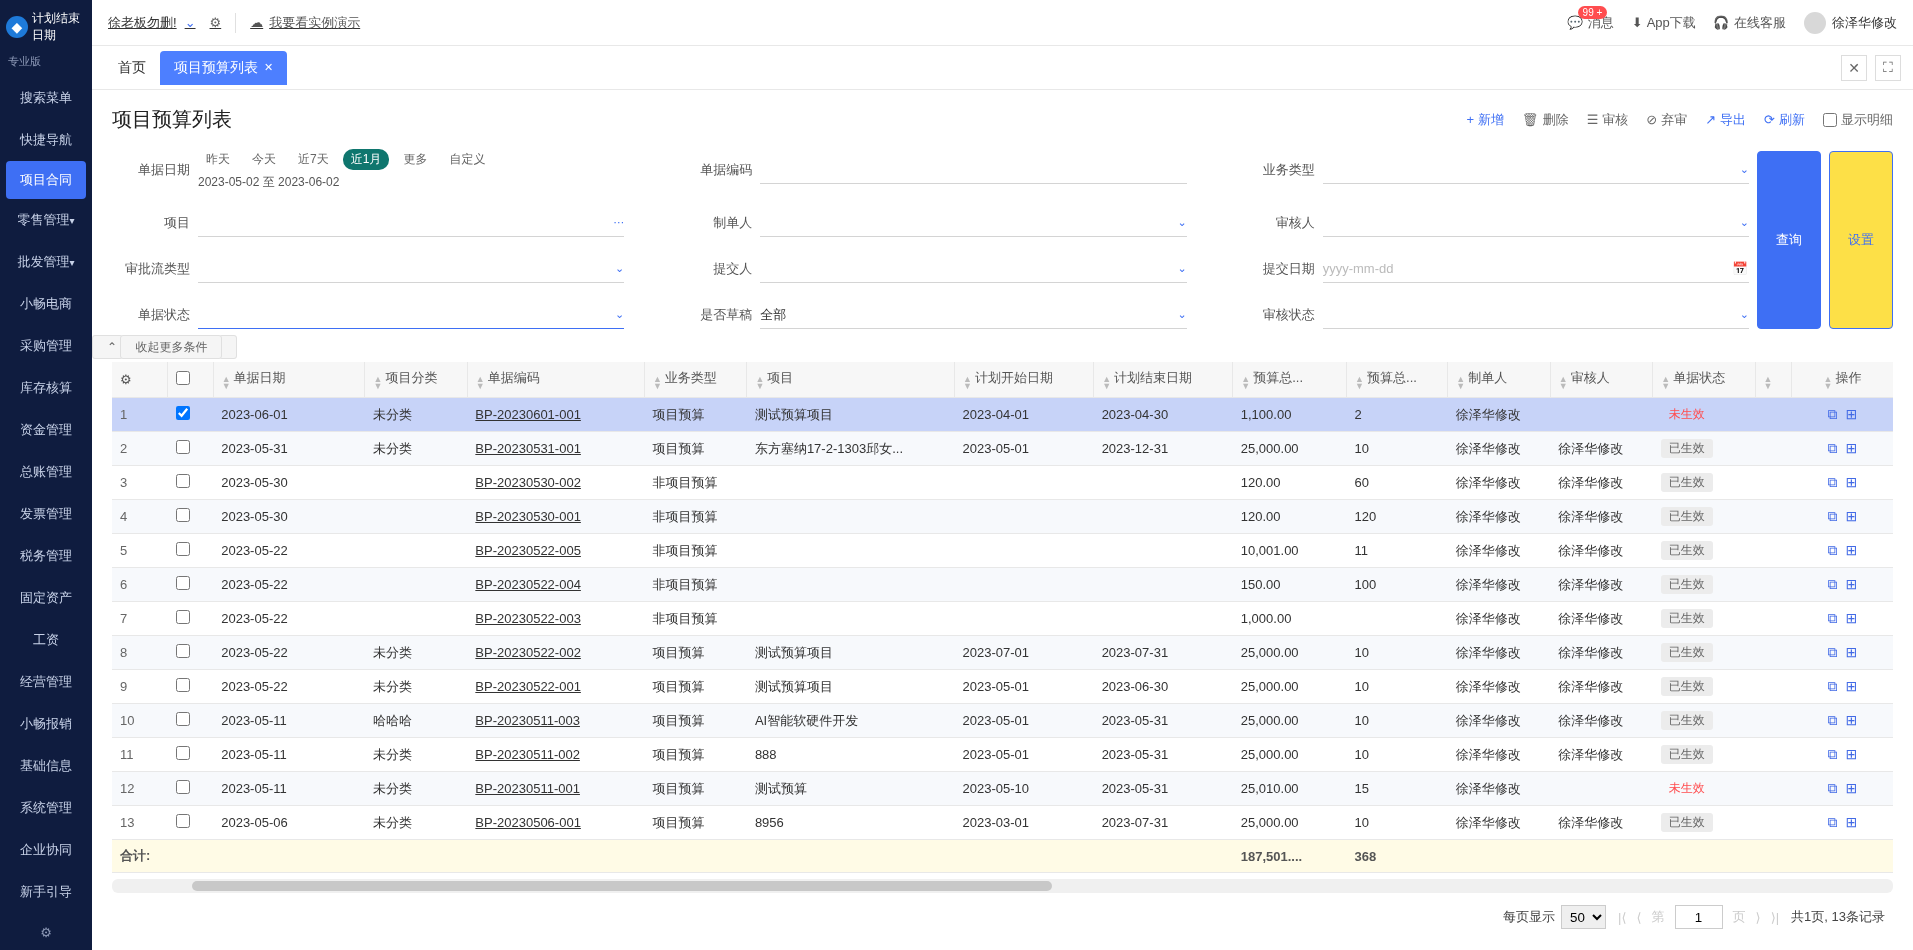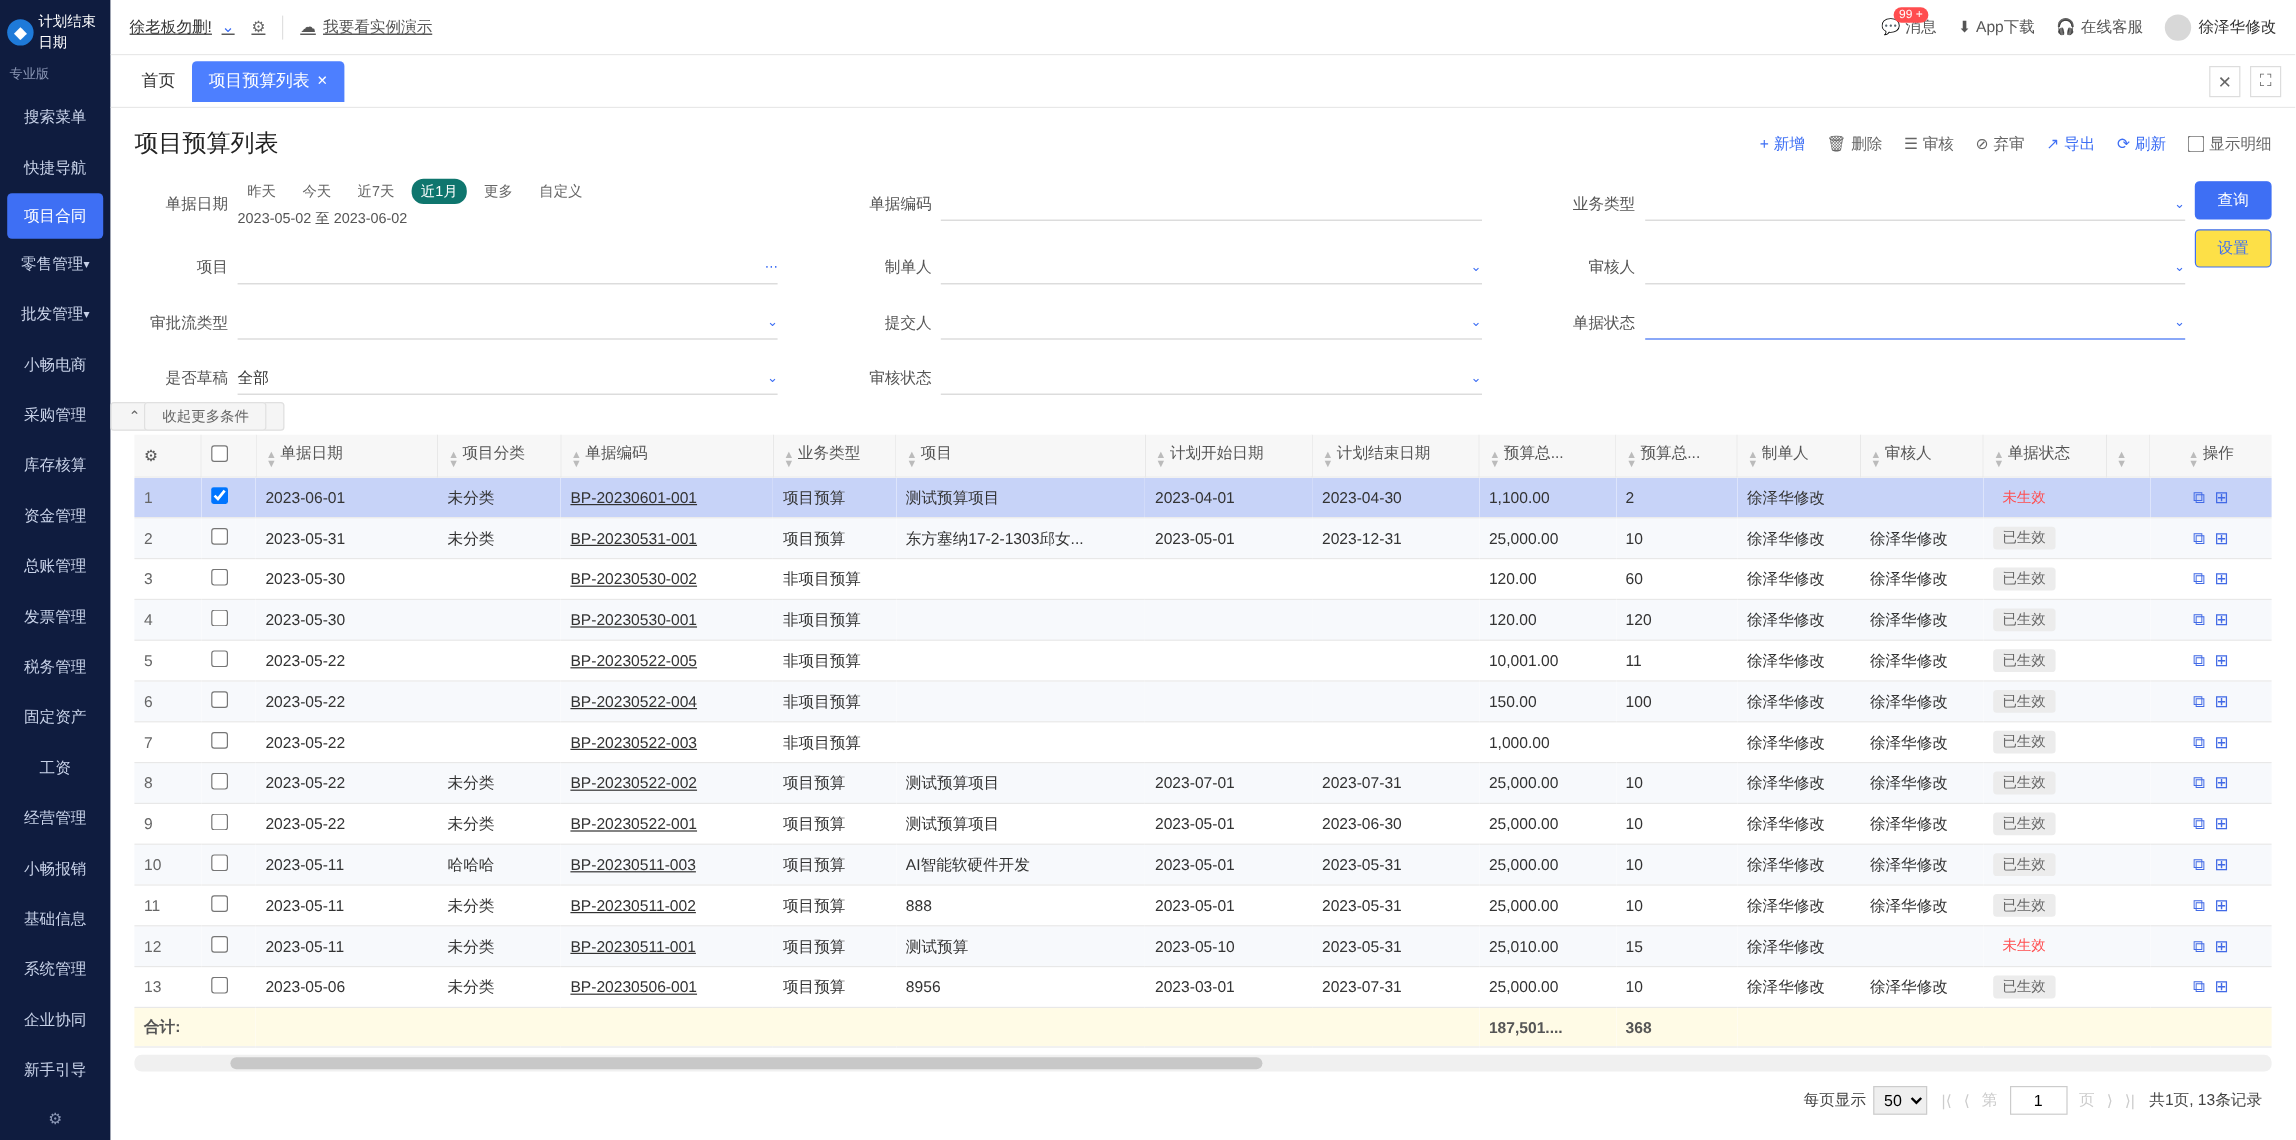--- a/index.html
+++ b/index.html
@@ -56,21 +56,21 @@
 .filter-row { display: flex; align-items: center; gap: 8px; }
 .filter-label { width: 78px; text-align: right; color: #555; font-size: 13px; flex-shrink: 0; }
 .filter-input { flex: 1; border: none; border-bottom: 1px solid #d4d4d4; height: 28px; background: transparent; font-size: 13px; display: flex; align-items: center; justify-content: space-between; cursor: pointer; }
 .filter-input.blue-border { border-bottom-color: #3e6ff4; }
 .filter-input .drop-ic { color: #3e6ff4; font-size: 11px; }
 .date-shortcuts { display: flex; flex-direction: column; gap: 4px; }
 .date-shortcuts-row { display: flex; gap: 6px; font-size: 12px; color: #666; align-items: center; }
 .date-chip { padding: 2px 8px; border-radius: 10px; cursor: pointer; }
 .date-chip.active { background: #0f766e; color: #fff; }
 .date-range-text { font-size: 12px; color: #555; }
-.side-btns { display: flex; flex-direction: column; gap: 8px; padding-top: 2px; }
+.side-btns { display: flex; flex-direction: row; gap: 8px; padding-top: 2px; }
 .btn-primary { background: #3e6ff4; color: #fff; border: 1px solid #3e6ff4; padding: 6px 18px; border-radius: 4px; cursor: pointer; font-size: 13px; }
 .btn-outline { background: #fde047; color: #3e6ff4; border: 1px solid #3e6ff4; padding: 6px 18px; border-radius: 4px; cursor: pointer; font-size: 13px; }
 .cal-ic { color: #3e6ff4; }
 
 .collapse-bar { text-align: left; padding: 10px 0 6px; }
 .collapse-bar span { background: #f5f5f5; border: 1px solid #e0e0e0; padding: 4px 14px; font-size: 12px; color: #666; cursor: pointer; border-radius: 3px; }
 
 
 .table-wrap { padding: 0 20px 6px; overflow: hidden; }
 .tbl { width: 100%; border-collapse: collapse; font-size: 13px; }
@@ -322,20 +322,27 @@
             </div>
         </div>
         <div class="filter-row">
           <span class="filter-label">提交人</span>
           <div class="filter-input">
               <span></span>
               <span class="drop-ic">⌄</span>
             </div>
         </div>
         <div class="filter-row">
+          <span class="filter-label">提交日期</span>
+          <div class="filter-input">
+              <span style="color:#bbb">yyyy-mm-dd</span>
+              <span class="cal-ic">📅</span>
+            </div>
+        </div>
+        <div class="filter-row">
           <span class="filter-label">单据状态</span>
           <div class="filter-input blue-border">
               <span></span>
               <span class="drop-ic">⌄</span>
             </div>
         </div>
         <div class="filter-row">
           <span class="filter-label">是否草稿</span>
           <div class="filter-input">
               <span>全部</span>

